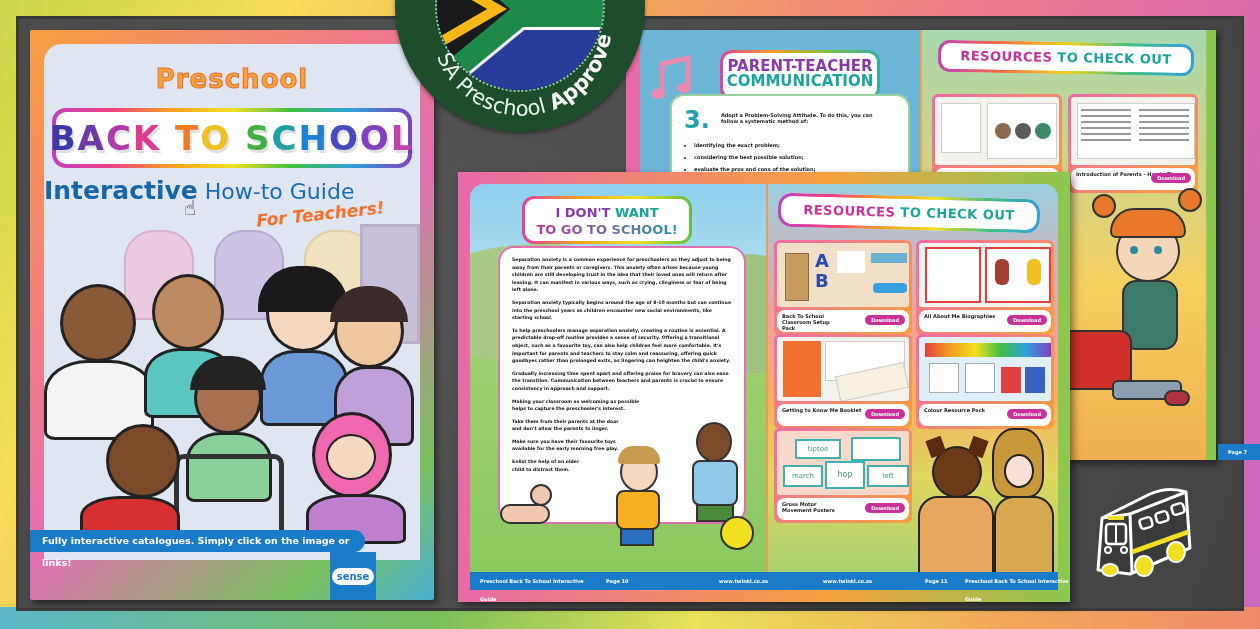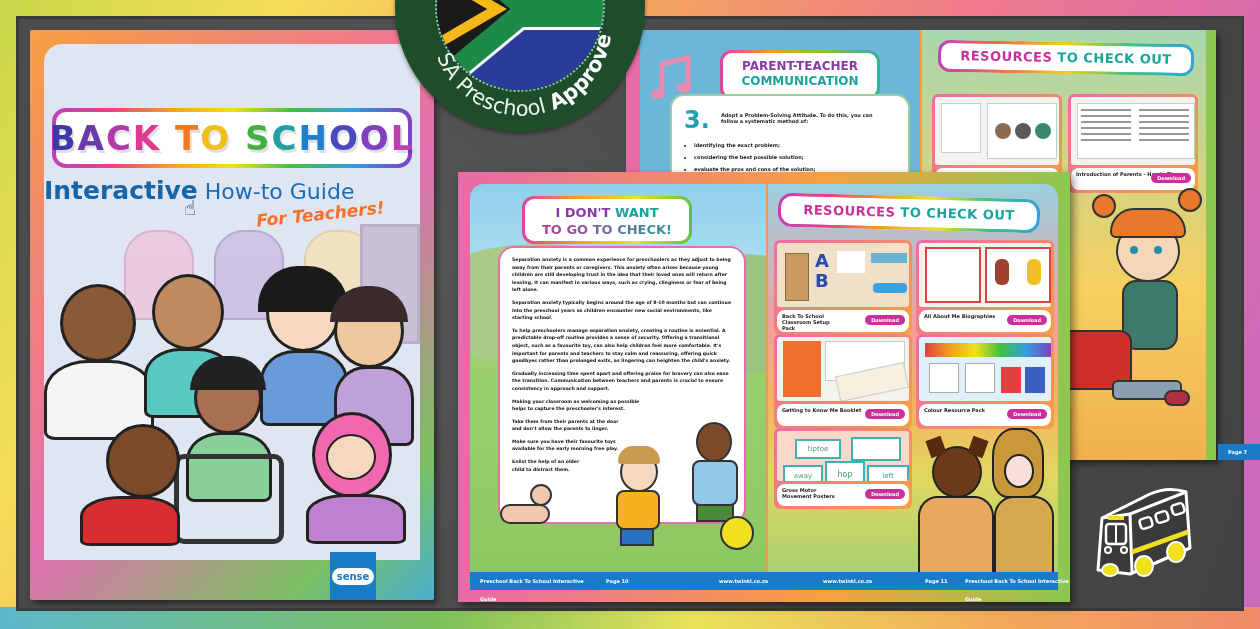--- a/index.html
+++ b/index.html
@@ -106,21 +106,21 @@
   .spread-back .page-r {
     position: absolute; left: 296px; top: 0; width: 284px; height: 100%;
     background: linear-gradient(180deg, #a8d8b0 0%, #f6d060 60%, #f0b050 100%);
   }
   .ptc-title {
     position: absolute; left: 80px; top: 20px; width: 160px; height: 50px;
     background: #fff; border-radius: 12px;
     border: 3px solid transparent;
     background-image: linear-gradient(#fff,#fff), linear-gradient(90deg,#e040a0,#f0a020,#80c040,#30b0a0);
     background-origin: border-box; background-clip: padding-box, border-box;
-    text-align: center; font-size: 12px; font-weight: bold; line-height: 15px; padding-top: 6px;
+    text-align: center; font-size: 15px; font-weight: bold; line-height: 15px; padding-top: 6px;
   }
   .ptc-card {
     position: absolute; left: 30px; top: 64px; width: 240px; height: 250px;
     background: #fff; border-radius: 14px; border: 2px solid #9ad0a0; padding: 10px 12px;
   }
   .ptc-num { font-size: 24px; font-weight: bold; color: #20a0b0; display: inline-block; vertical-align: top; }
   .ptc-lead { display: inline-block; font-size: 5px; font-weight: bold; width: 170px; margin-left: 6px; margin-top: 6px; color: #222; }
   .ptc-list { margin-top: 8px; padding-left: 10px; font-size: 5px; font-weight: bold; color: #222; }
   .ptc-list li { margin-bottom: 6px; }
   .paper-plane { position: absolute; right: 30px; top: 110px; }
@@ -309,20 +309,21 @@
     <text font-family="DejaVu Sans, sans-serif" font-size="21" fill="#e8f4ec">
       <textPath href="#arc" startOffset="6%">
         <tspan id="badgeLight">SA Preschool</tspan> <tspan id="badgeBold" font-weight="bold" fill="#fff">Approved</tspan>
       </textPath>
     </text>
   </svg>
 </div>
 
 <div class="cover">
   <div class="cover-inner">
+    <div class="preschool">Preschool</div>
     <div class="bts-box" id="btsBox">
         <span style="color: rgb(59, 58, 168);">B</span>
         <span style="color: rgb(106, 58, 168);">A</span>
         <span style="color: rgb(176, 58, 168);">C</span>
         <span style="color: rgb(224, 58, 144);">K</span>
         <span style="color: rgb(0, 0, 0);">&nbsp;</span>
         <span style="color: rgb(240, 122, 32);">T</span>
         <span style="color: rgb(240, 192, 32);">O</span>
         <span style="color: rgb(0, 0, 0);">&nbsp;</span>
         <span style="color: rgb(64, 176, 64);">S</span>
@@ -363,35 +364,36 @@
       <div style="position:absolute;left:146px;top:82px;width:76px;height:34px;border-radius:40px 40px 0 0;background:#222"></div>
       <div class="kid-body" style="left:142px;top:158px;width:86px;height:70px;background:#8ad09a;border:3px solid #222"></div>
       <div style="position:absolute;left:130px;top:180px;width:110px;height:90px;border:5px solid #333;border-radius:10px"></div>
       <div class="kid" style="left:62px;top:150px;width:74px;height:74px;background:#7a4a2a;border:3px solid #222"></div>
       <div class="kid-body" style="left:36px;top:222px;width:100px;height:50px;background:#d83030;border:3px solid #222"></div>
       <div class="kid" style="left:268px;top:138px;width:80px;height:86px;background:#f068b0;border:3px solid #222"></div>
       <div style="position:absolute;left:282px;top:160px;width:50px;height:46px;border-radius:50%;background:#f6d8c0;border:2px solid #222"></div>
       <div class="kid-body" style="left:262px;top:220px;width:100px;height:50px;background:#c080d0;border:3px solid #222"></div>
     </div>
   </div>
+  <div class="cover-banner">Fully interactive catalogues. Simply click on the image or links!</div>
   <div class="twinkl-logo">
     <span>sense</span>
   </div>
 </div>
 
 <div class="spread-front">
   <div class="sf-left">
     <div class="hill" style="left:-60px;top:60px;width:260px;height:120px;background:#a8cc88"></div>
     <div class="hill" style="left:160px;top:70px;width:220px;height:120px;background:#9cc480"></div>
     <div class="idw-title">
       <div>
         <span class="c-purple">I DON'T</span>
         <span class="c-teal">WANT</span>
       </div>
-      <div class="c-magenta" style="background:linear-gradient(90deg,#c8309a,#1aa49a);-webkit-background-clip:text;color:transparent;">TO GO TO CHECK!</div>
+      <div class="c-magenta" style="background:linear-gradient(90deg,#c8309a,#1aa49a);-webkit-background-clip:text;color:transparent;">TO GO TO SCHOOL!</div>
     </div>
     <div class="idw-card">
       <p>Separation anxiety is a common experience for preschoolers as they adjust to being away from their parents or caregivers. This anxiety often arises because young children are still developing trust in the idea that their loved ones will return after leaving. It can manifest in various ways, such as crying, clinginess or fear of being left alone.</p>
       <p>Separation anxiety typically begins around the age of 8-10 months but can continue into the preschool years as children encounter new social environments, like starting school.</p>
       <p>To help preschoolers manage separation anxiety, creating a routine is essential. A predictable drop-off routine provides a sense of security. Offering a transitional object, such as a favourite toy, can also help children feel more comfortable. It's important for parents and teachers to stay calm and reassuring, offering quick goodbyes rather than prolonged exits, as lingering can heighten the child's anxiety.</p>
       <p>Gradually increasing time spent apart and offering praise for bravery can also ease the transition. Communication between teachers and parents is crucial to ensure consistency in approach and support.</p>
       <p class="short" style="width:130px">Making your classroom as welcoming as possible helps to capture the preschooler's interest.</p>
       <p class="short">Take them from their parents at the door and don't allow the parents to linger.</p>
       <p class="short">Make sure you have their favourite toys available for the early morning free play.</p>
       <p class="short" style="width:80px">Enlist the help of an older child to distract them.</p>
@@ -465,24 +467,24 @@
         <div style="position:absolute;left:82px;top:30px;width:20px;height:26px;background:#e04040"></div>
         <div style="position:absolute;left:106px;top:30px;width:20px;height:26px;background:#3a60c0"></div>
       </div>
       <div class="res-caption">
         <span>Colour Resource Pack</span>
         <span class="dl-btn">Download</span>
       </div>
     </div>
 
     <div class="res-card" style="left:6px;top:244px;width:138px;">
-      <div class="res-thumb" style="height:50px;background:#f8d8c8">
+      <div class="res-thumb" style="height:64px;background:#f8d8c8">
         <div style="position:absolute;left:18px;top:8px;width:46px;height:20px;background:#fff;border:2px solid #40b0b0;font-size:7px;color:#40a070;text-align:center;line-height:16px">tiptoe</div>
         <div style="position:absolute;left:74px;top:6px;width:50px;height:24px;background:#fff;border:2px solid #40b0b0"></div>
-        <div style="position:absolute;left:6px;top:34px;width:40px;height:22px;background:#fff;border:2px solid #40b0b0;font-size:7px;color:#40a070;text-align:center;line-height:18px">away</div>
+        <div style="position:absolute;left:6px;top:34px;width:40px;height:22px;background:#fff;border:2px solid #40b0b0;font-size:7px;color:#40a070;text-align:center;line-height:18px">march</div>
         <div style="position:absolute;left:48px;top:30px;width:40px;height:28px;background:#fff;border:2px solid #40b0b0;font-size:8px;color:#40a070;text-align:center;line-height:24px">hop</div>
         <div style="position:absolute;left:90px;top:34px;width:42px;height:22px;background:#fff;border:2px solid #40b0b0;font-size:7px;color:#40a070;text-align:center;line-height:18px">left</div>
       </div>
       <div class="res-caption">
         <span style="display:inline-block;width:60px">Gross Motor Movement Posters</span>
         <span class="dl-btn">Download</span>
       </div>
     </div>
 
     <div>

